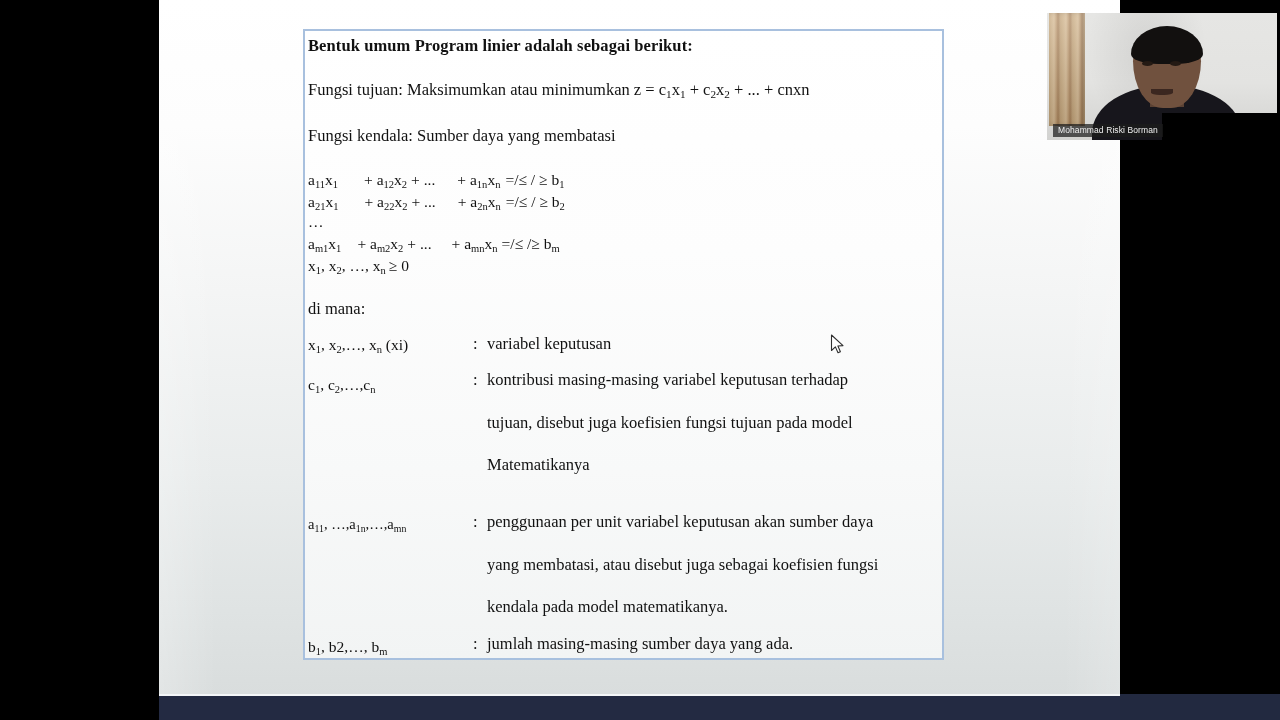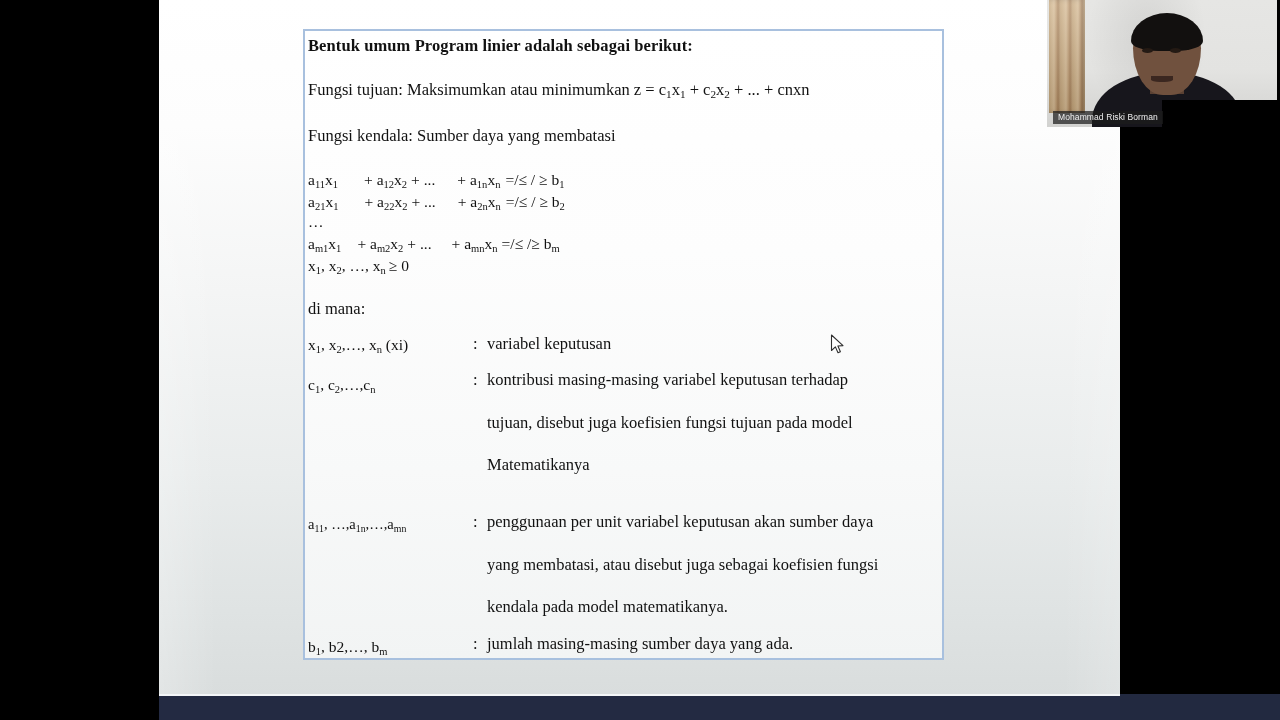--- a/index.html
+++ b/index.html
@@ -123,21 +123,21 @@
     top: 694px;
     width: 160px;
     height: 26px;
     background: #222940;
   }
 
   
   #video-tile {
     position: absolute;
     left: 1047px;
-    top: 0px;
+    top: 13px;
     width: 230px;
     height: 127px;
     overflow: hidden;
     background: #d9d9d7;
   }
 
   
   #video-wall {
     position: absolute;
     left: 0; top: 0; width: 100%; height: 100%;

